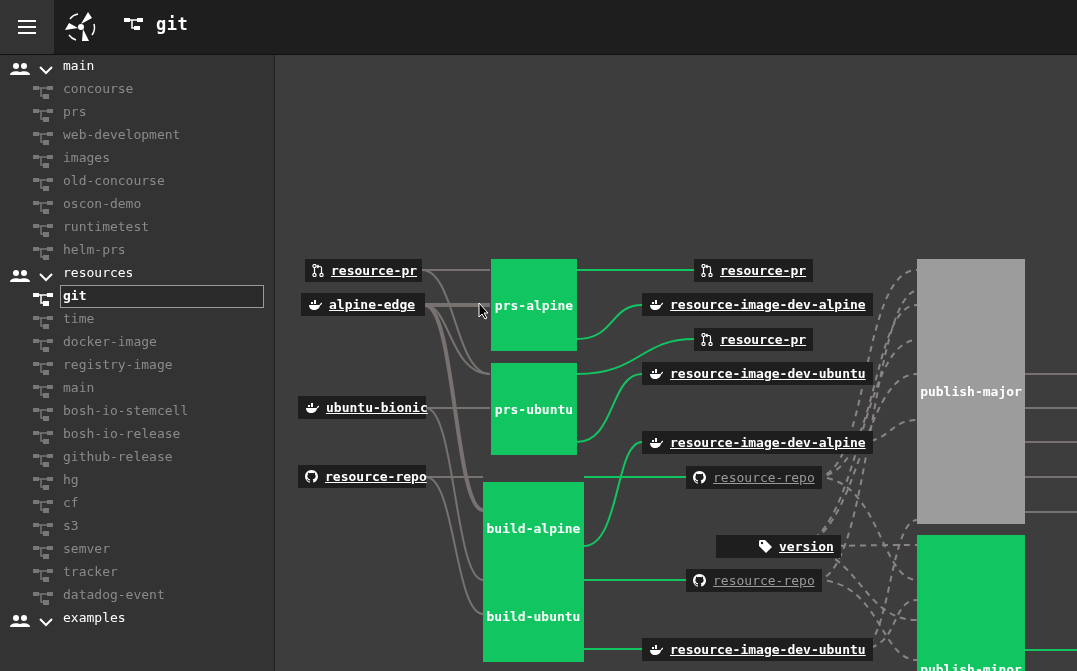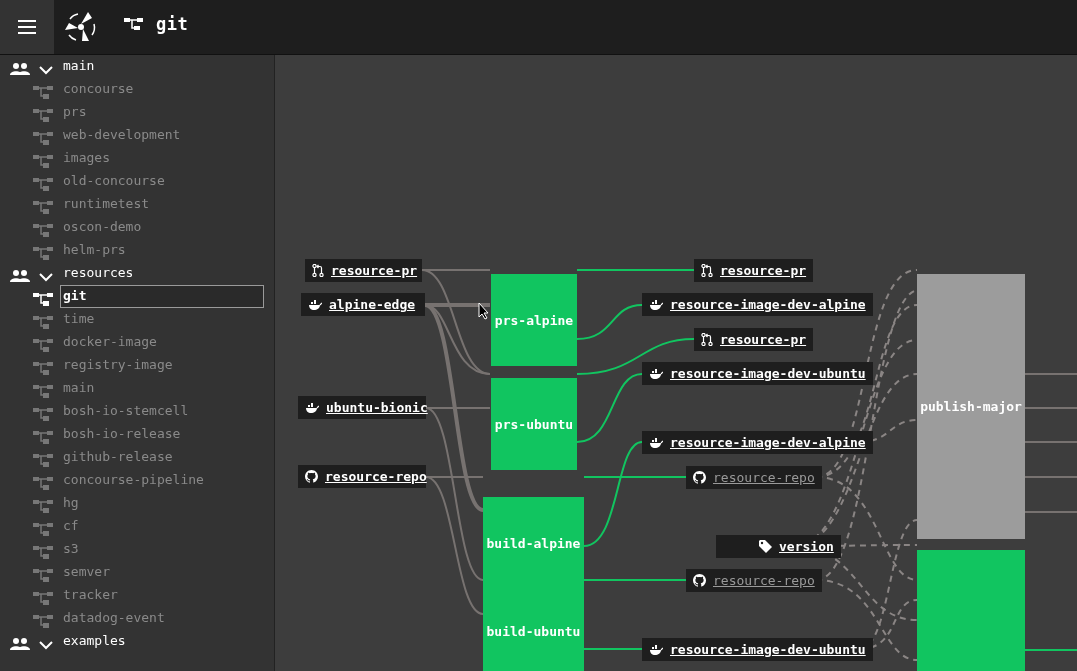--- a/index.html
+++ b/index.html
@@ -27,21 +27,21 @@
   .pl .pl-icon { position:absolute; left:33px; top:7px; }
   .pl .pl-name { position:absolute; left:63px; top:3px; font-size:13px; color:#8a8a8a; }
   .pl.active .pl-name { color:#fff; font-weight:bold; }
   .pl.active .pl-box { position:absolute; left:60px; top:0; width:202px; height:21px; border:1px solid #9a9a9a; background:#2a2a2a; }
   
   .graph { position:absolute; left:275px; top:55px; width:802px; height:616px; }
   .edges { position:absolute; left:0; top:0; }
   .res { position:absolute; height:23px; background:#1e1e1e; display:flex; align-items:center; padding:0 7px 0 7px; gap:7px; font-size:13px; font-weight:bold; color:#fff; white-space:nowrap; cursor:pointer;text-decoration:underline; }
   .res.dim { color:#9a9a9a; font-weight:normal; }
   .res svg { flex:none; }
-  .job { position:absolute; background:#11c560; display:flex; align-items:center; justify-content:center; font-size:13px; font-weight:bold; color:#fff; cursor:pointer;margin-top:15px; }
+  .job { position:absolute; background:#11c560; display:flex; align-items:center; justify-content:center; font-size:13px; font-weight:bold; color:#fff; cursor:pointer; }
   .job.paused { background:#9c9c9c;align-items:center; }
   .job.minor { align-items:flex-end; padding-bottom:0; }
   .cursor { position:absolute; left:478px; top:302px; }
 </style>
 </head>
 <body>
 
 <div class="topbar">
   <div class="hamburger">
     <div class="bars">
@@ -128,30 +128,30 @@
         </svg></span>
        <span class="pl-name">old-concourse</span>
     </div>
     <div class="pl">
       <span class="pl-icon"><svg width="20" height="14" viewBox="0 0 20 14">
           <rect x="0" y="0" width="6" height="4" fill="#777"></rect>
           <rect x="14" y="0" width="6" height="4" fill="#777"></rect>
           <rect x="10" y="8" width="6" height="5" fill="#777"></rect>
           <path d="M6 2 H14 M8 2 V10 H10" stroke="#777" stroke-width="1.5" fill="none"></path>
         </svg></span>
+       <span class="pl-name">oscon-demo</span>
+    </div>
+    <div class="pl">
+      <span class="pl-icon"><svg width="20" height="14" viewBox="0 0 20 14">
+          <rect x="0" y="0" width="6" height="4" fill="#777"></rect>
+          <rect x="14" y="0" width="6" height="4" fill="#777"></rect>
+          <rect x="10" y="8" width="6" height="5" fill="#777"></rect>
+          <path d="M6 2 H14 M8 2 V10 H10" stroke="#777" stroke-width="1.5" fill="none"></path>
+        </svg></span>
        <span class="pl-name">runtimetest</span>
-    </div>
-    <div class="pl">
-      <span class="pl-icon"><svg width="20" height="14" viewBox="0 0 20 14">
-          <rect x="0" y="0" width="6" height="4" fill="#777"></rect>
-          <rect x="14" y="0" width="6" height="4" fill="#777"></rect>
-          <rect x="10" y="8" width="6" height="5" fill="#777"></rect>
-          <path d="M6 2 H14 M8 2 V10 H10" stroke="#777" stroke-width="1.5" fill="none"></path>
-        </svg></span>
-       <span class="pl-name">oscon-demo</span>
     </div>
     <div class="pl">
       <span class="pl-icon"><svg width="20" height="14" viewBox="0 0 20 14">
           <rect x="0" y="0" width="6" height="4" fill="#777"></rect>
           <rect x="14" y="0" width="6" height="4" fill="#777"></rect>
           <rect x="10" y="8" width="6" height="5" fill="#777"></rect>
           <path d="M6 2 H14 M8 2 V10 H10" stroke="#777" stroke-width="1.5" fill="none"></path>
         </svg></span>
        <span class="pl-name">helm-prs</span>
     </div>
@@ -232,29 +232,20 @@
        <span class="pl-name">bosh-io-release</span>
     </div>
     <div class="pl">
       <span class="pl-icon"><svg width="20" height="14" viewBox="0 0 20 14">
           <rect x="0" y="0" width="6" height="4" fill="#777"></rect>
           <rect x="14" y="0" width="6" height="4" fill="#777"></rect>
           <rect x="10" y="8" width="6" height="5" fill="#777"></rect>
           <path d="M6 2 H14 M8 2 V10 H10" stroke="#777" stroke-width="1.5" fill="none"></path>
         </svg></span>
        <span class="pl-name">github-release</span>
-    </div>
-    <div class="pl">
-      <span class="pl-icon"><svg width="20" height="14" viewBox="0 0 20 14">
-          <rect x="0" y="0" width="6" height="4" fill="#777"></rect>
-          <rect x="14" y="0" width="6" height="4" fill="#777"></rect>
-          <rect x="10" y="8" width="6" height="5" fill="#777"></rect>
-          <path d="M6 2 H14 M8 2 V10 H10" stroke="#777" stroke-width="1.5" fill="none"></path>
-        </svg></span>
-       <span class="pl-name">concourse-pipeline</span>
     </div>
     <div class="pl">
       <span class="pl-icon"><svg width="20" height="14" viewBox="0 0 20 14">
           <rect x="0" y="0" width="6" height="4" fill="#777"></rect>
           <rect x="14" y="0" width="6" height="4" fill="#777"></rect>
           <rect x="10" y="8" width="6" height="5" fill="#777"></rect>
           <path d="M6 2 H14 M8 2 V10 H10" stroke="#777" stroke-width="1.5" fill="none"></path>
         </svg></span>
        <span class="pl-name">hg</span>
     </div>

